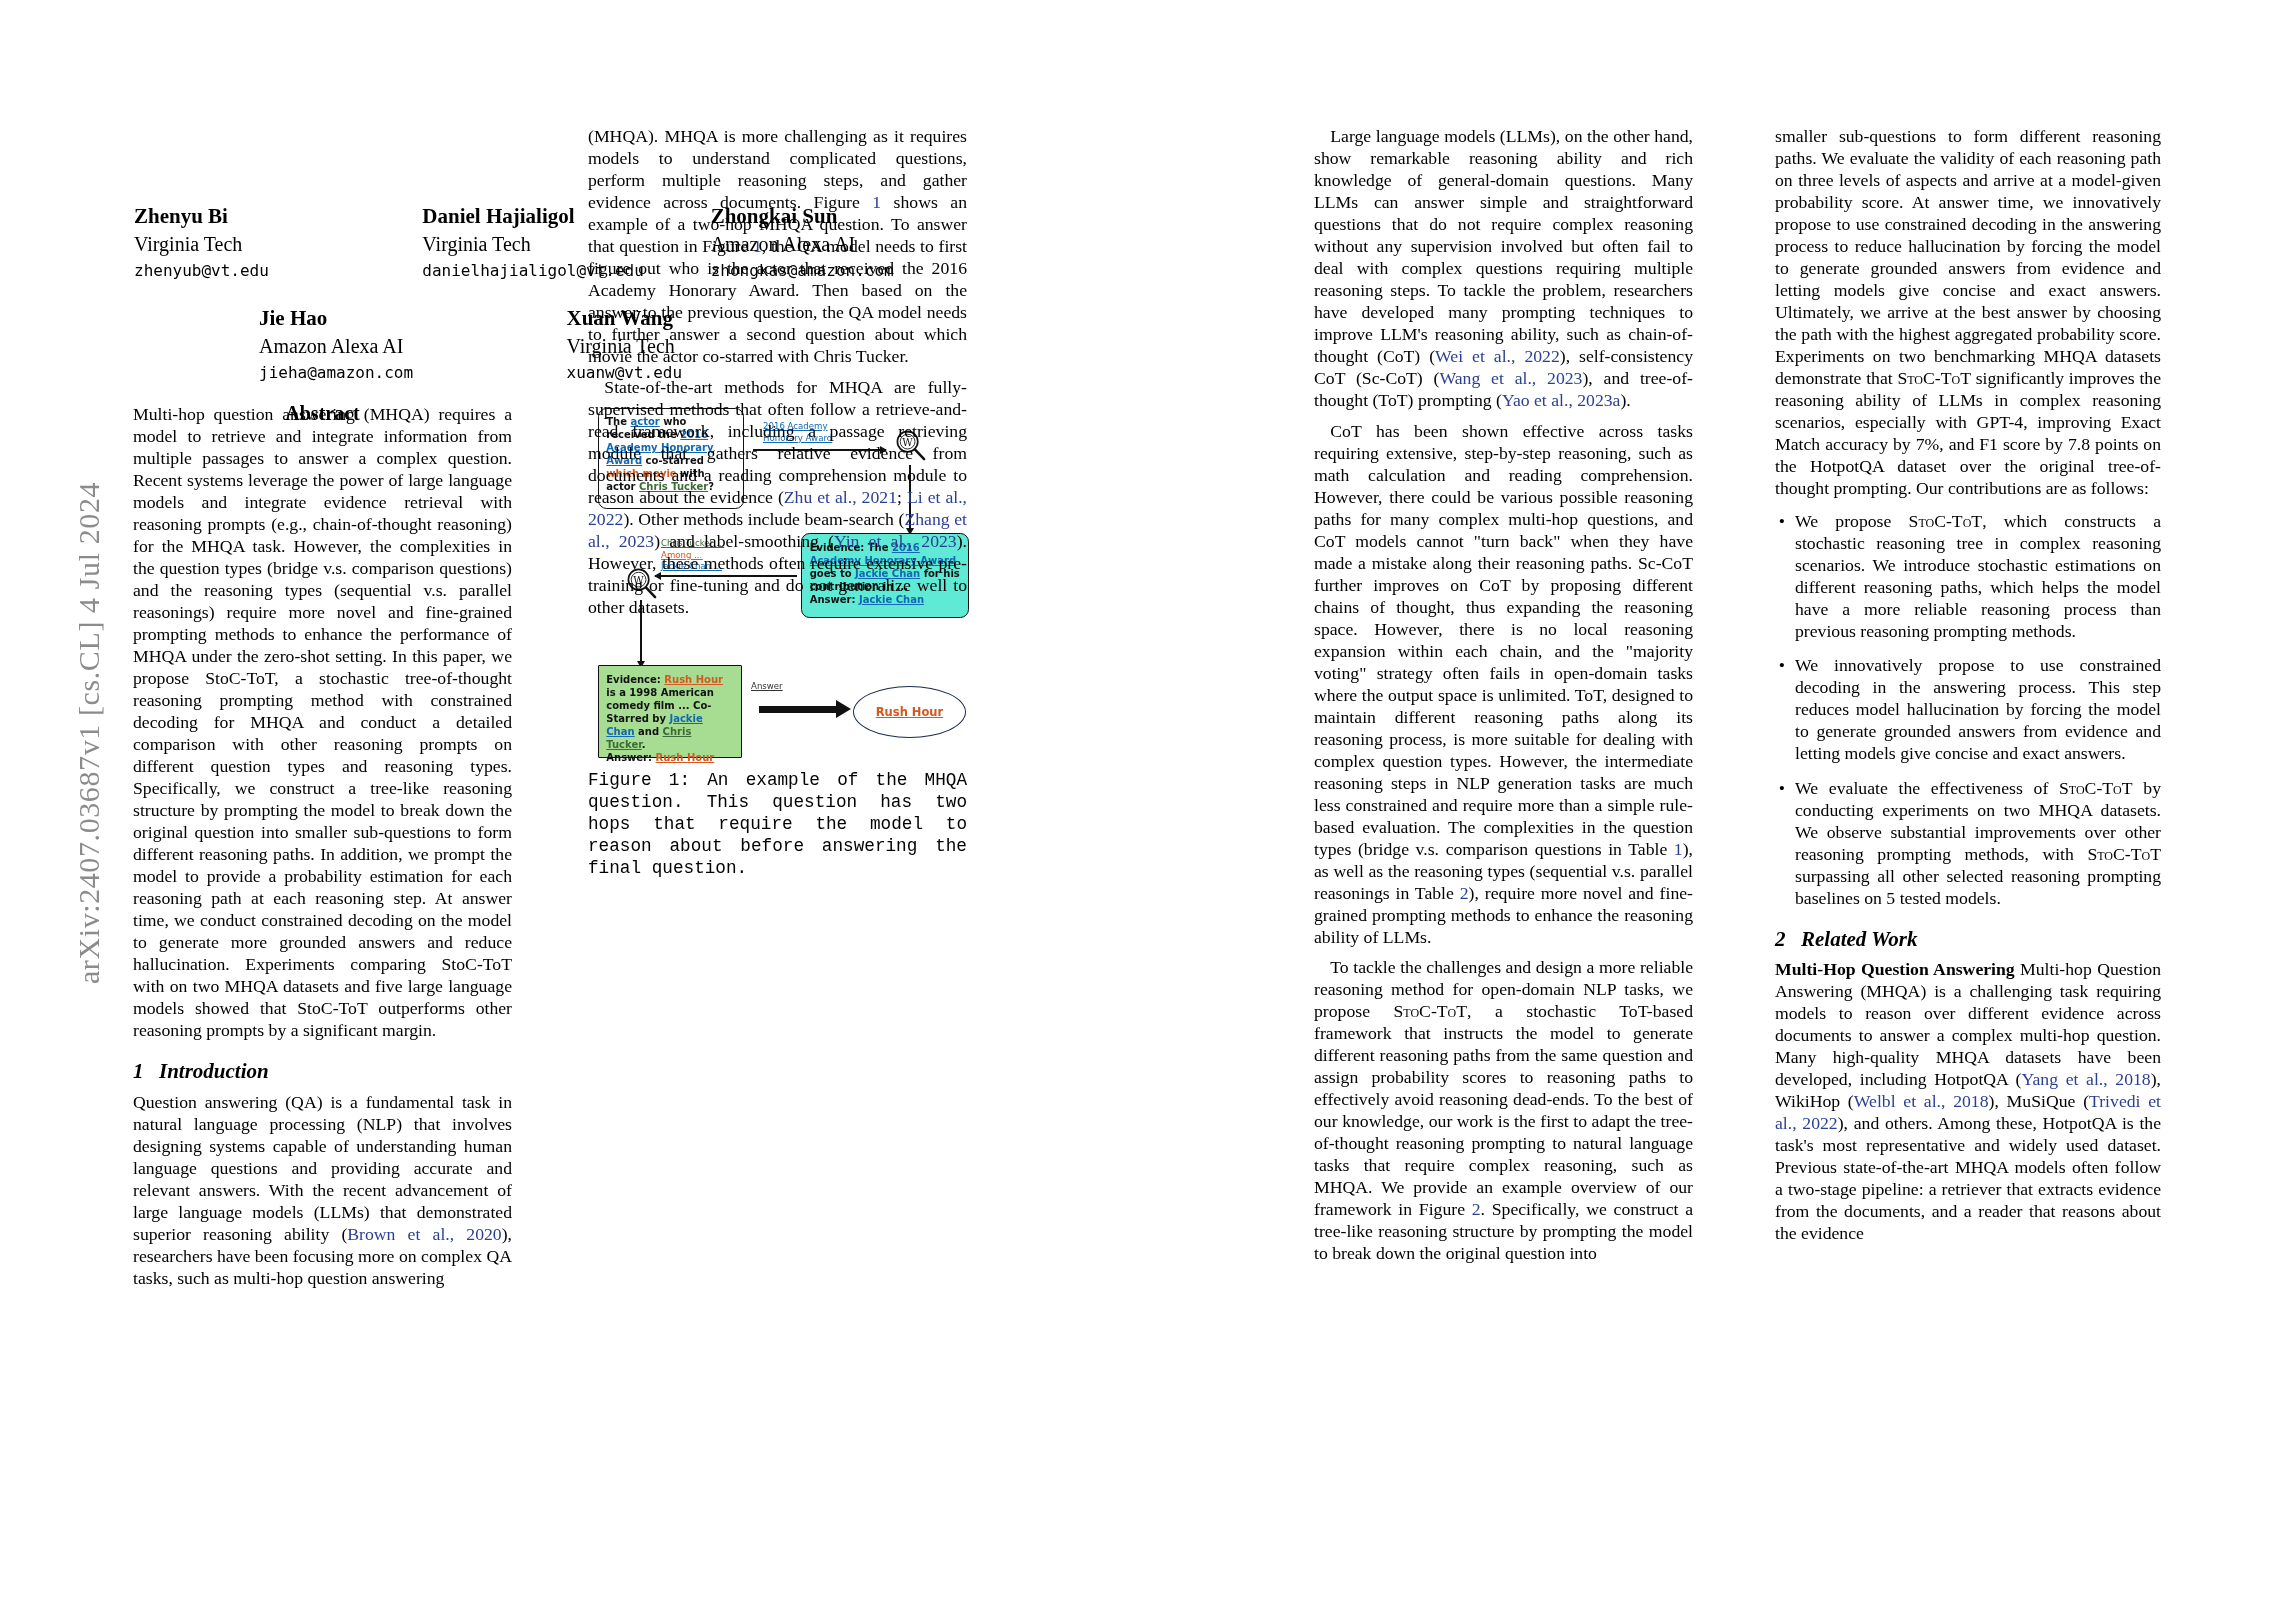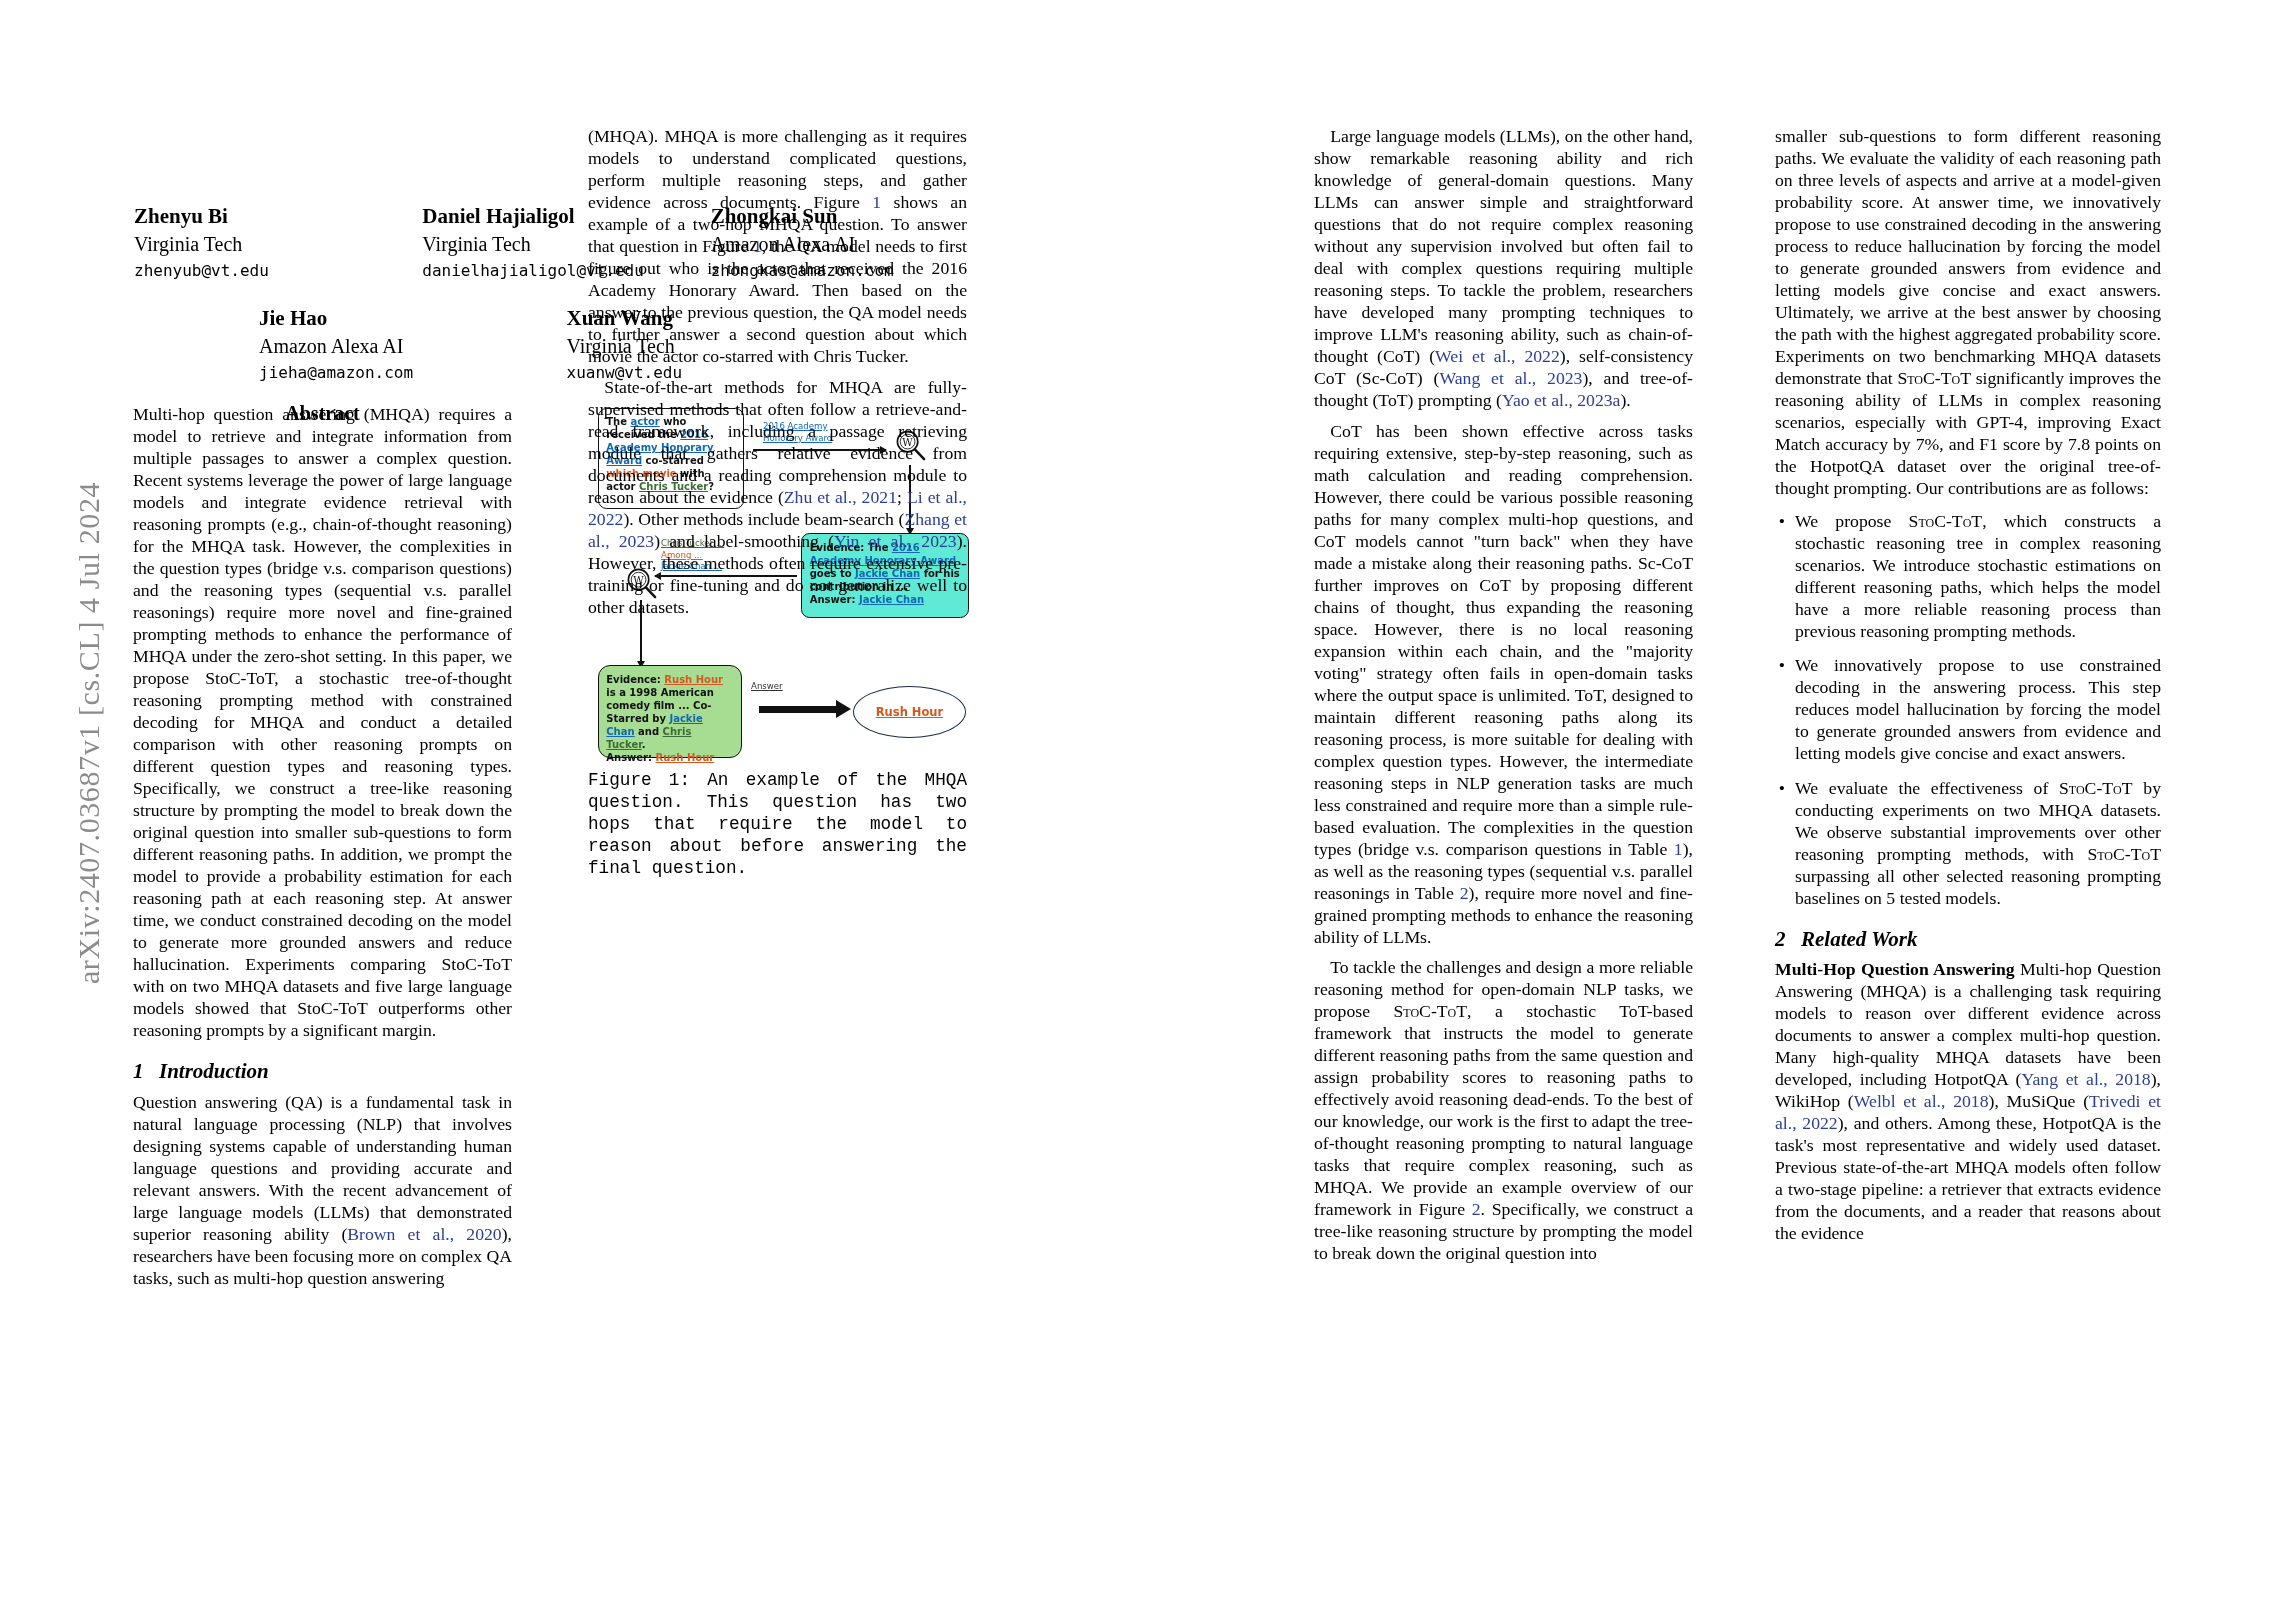--- a/index.html
+++ b/index.html
@@ -110,21 +110,21 @@
   }
   .ev1-box{
     left:213px; top:131px; width:168px; height:85px;
     border:1.5px solid #111;
     border-radius:8.6px;
     background:#5eead4;
   }
   .ev2-box{
     left:9.6px; top:263px; width:144px; height:93px;
     border:1.5px solid #111;
-    border-radius:12px;
+    border-radius:1px;
     background:#a6dd92;
   }
   .ans-oval{
     position:absolute;
     left:265px; top:284px; width:111px; height:50px;
     border:1.5px solid #1b2d4a;
     border-radius:50%;
     display:flex; align-items:center; justify-content:center;
     background:#fff;
     font-family:"DejaVu Sans", sans-serif;

